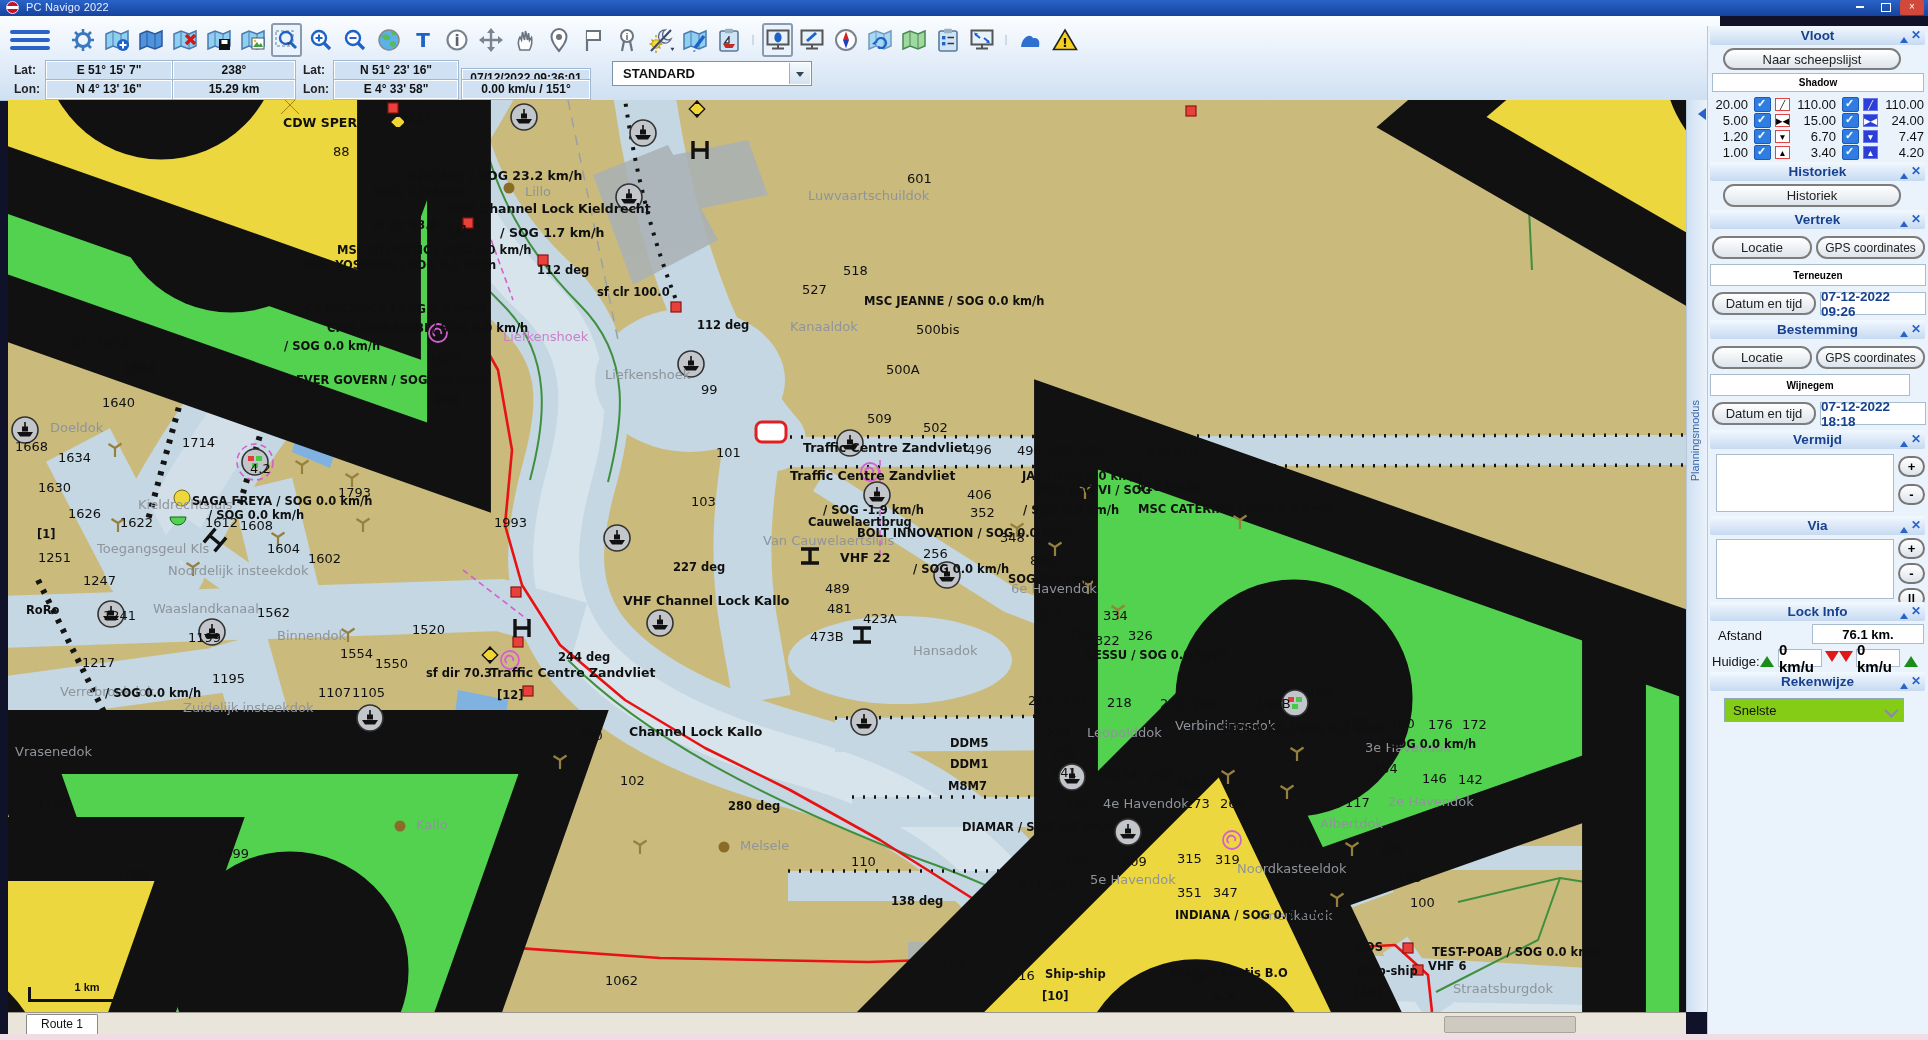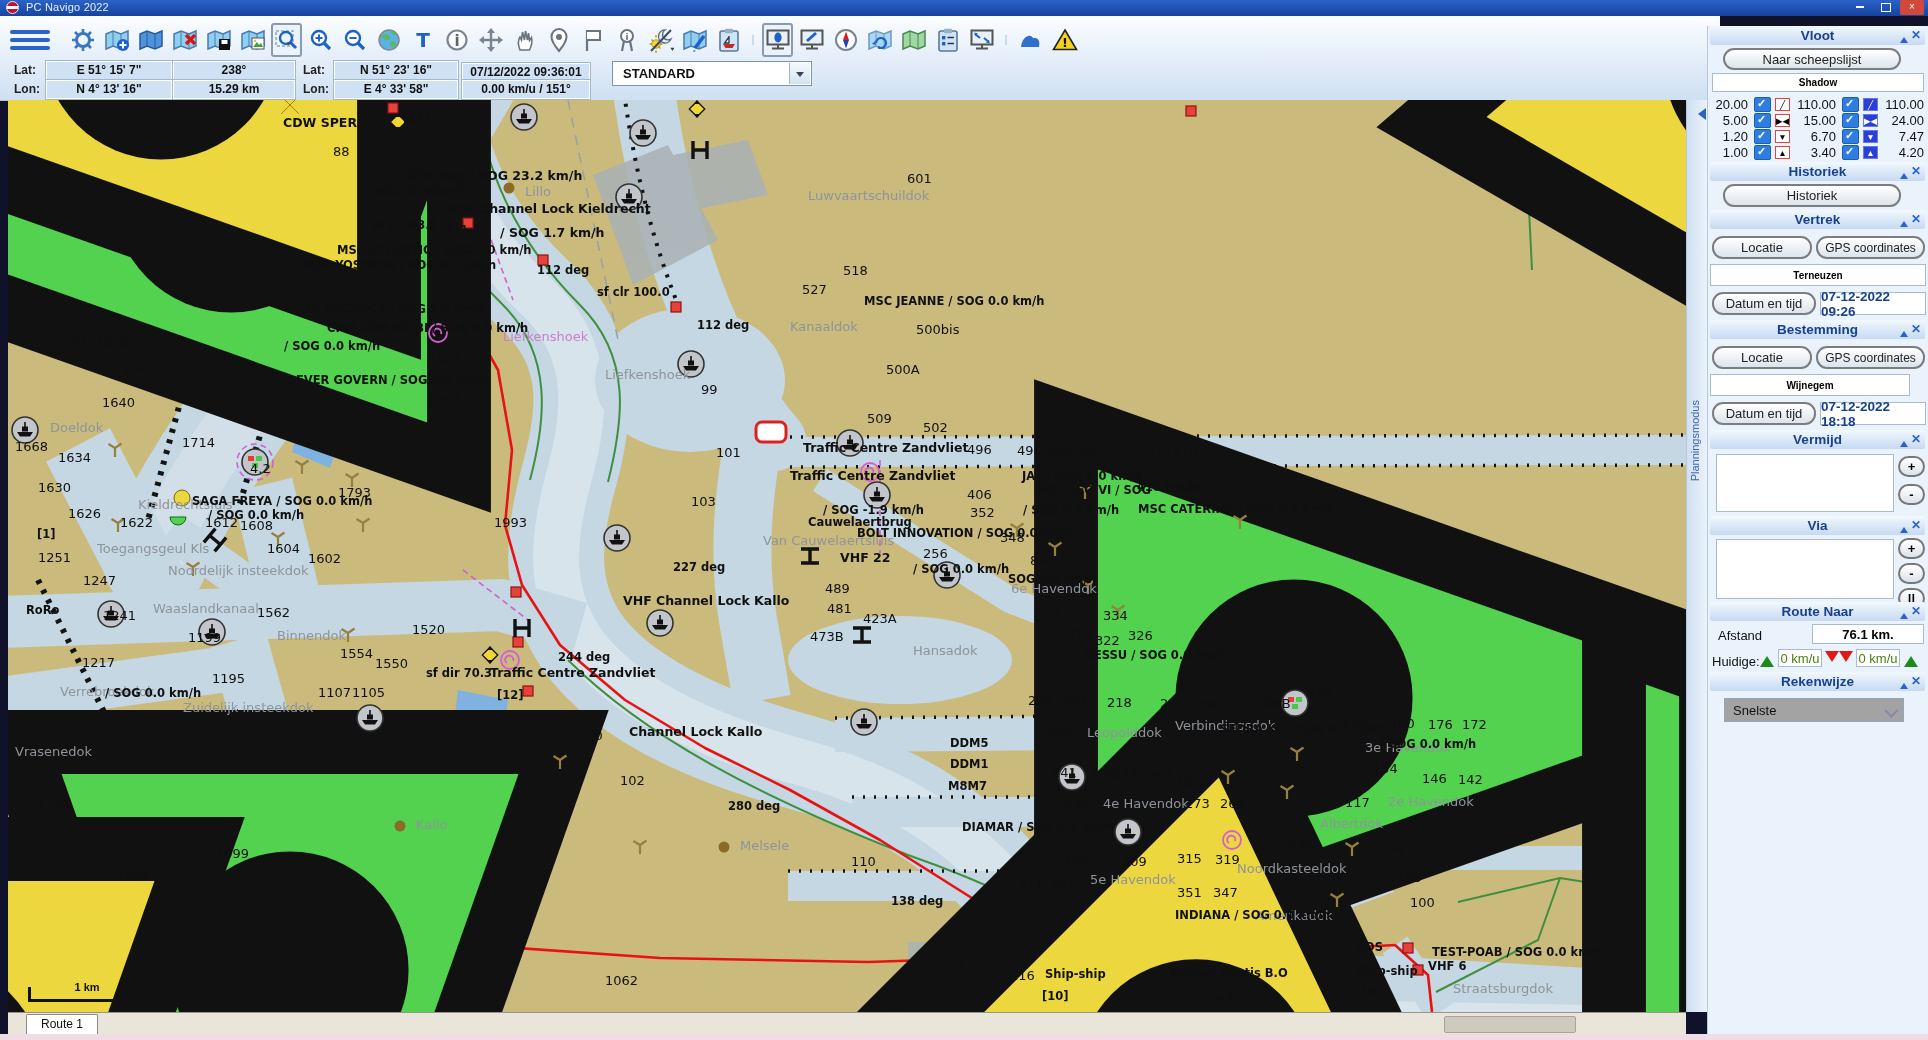--- a/index.html
+++ b/index.html
@@ -81,23 +81,23 @@
   .sh-num{width:38px;text-align:right;font-size:13px;color:#111;padding-right:2px}
   .sh-num.w2{width:46px}.sh-num.w3{width:46px}
   .sh-chk{width:15px;height:13px;background:#2f7de0;border:1px solid #1d5cb0;border-radius:2px;margin:0 4px;position:relative}
   .sh-chk::after{content:"✓";position:absolute;left:2px;top:-1px;color:#fff;font-size:11px;font-weight:bold}
   .sh-ica,.sh-icb{width:15px;height:13px;font-size:8.5px;line-height:13px;text-align:center;box-sizing:border-box;overflow:hidden}
   .sh-ica{background:#fff;border:1.5px solid #d44;color:#000}
   .sh-icb{background:#2b3fd6;border:1.5px solid #6a78f0;color:#fff}
   .ri-label{position:absolute;font-size:13px;color:#111}
   .tri-g{position:absolute;width:0;height:0;border:7px solid transparent;border-bottom:11px solid #1a8c1a}
   .tri-r{position:absolute;width:0;height:0;border:7px solid transparent;border-top:11px solid #e01818}
-  .spdbox{position:absolute;background:#fff;border:1px solid #a8bccd;font-weight:normal;font-size:13px;color:#4d7c0f;
+  .spdbox{position:absolute;background:#fff;border:1px solid #a8bccd;font-weight:bold;font-size:15px;color:#000000;
           display:flex;align-items:center;justify-content:center;box-sizing:border-box}
-  .selectbox{position:absolute;background:#a3a3a3;border:1px solid #8fa8bc;font-size:13px;color:#111;
+  .selectbox{position:absolute;background:#84cc16;border:1px solid #8fa8bc;font-size:13px;color:#111;
           display:flex;align-items:center;padding-left:8px;box-sizing:border-box}
   .selectbox .chev{position:absolute;right:8px;top:8px;width:8px;height:8px;border-right:2px solid #88a;border-bottom:2px solid #88a;transform:rotate(45deg) translateY(-2px)}
 </style>
 </head>
 <body>
 
 <div class="titlebar">
   <span class="app-logo"></span>
   <span class="app-title">PC Navigo 2022</span>
   <span class="winctl">
@@ -277,21 +277,21 @@
     <span class="clabel" style="left:14px;top:3px">Lat:</span>
     <span class="clabel" style="left:14px;top:22px">Lon:</span>
     <span class="cbox" style="left:46px;top:1px;width:124px">E 51° 15' 7"</span>
     <span class="cbox" style="left:46px;top:20px;width:124px">N 4° 13' 16"</span>
     <span class="cbox" style="left:173px;top:1px;width:120px">238°</span>
     <span class="cbox" style="left:173px;top:20px;width:120px">15.29 km</span>
     <span class="clabel" style="left:303px;top:3px">Lat:</span>
     <span class="clabel" style="left:303px;top:22px">Lon:</span>
     <span class="cbox" style="left:334px;top:1px;width:122px">N 51° 23' 16"</span>
     <span class="cbox" style="left:334px;top:20px;width:122px">E 4° 33' 58"</span>
-    <span class="cbox" style="left:462px;top:3px;width:126px">07/12/2022 09:36:01</span>
+    <span class="cbox" style="left:462px;top:9px;width:126px">07/12/2022 09:36:01</span>
     <span class="cbox" style="left:462px;top:20px;width:126px">0.00  km/u / 151°</span>
     <span class="chartsel">
       <span>STANDARD</span>
       <span class="drop"><i></i></span>
     </span>
   </div>
 </div>
 
 <div class="maparea">
 <svg width="1678" height="912" viewBox="0 0 1678 912">
@@ -973,21 +973,21 @@
   <div class="sec-h" style="top:490px">
     <span>Via</span>
     <span class="up"></span><span class="x">✕</span>
   </div>
   <div class="listbox" style="left:8px;top:513px;width:178px;height:60px"></div>
   <div class="rbtn" style="left:190px;top:512px">+</div>
   <div class="rbtn" style="left:190px;top:537px">-</div>
   <div class="rbtn" style="left:190px;top:562px">||</div>
 
   <div class="sec-h" style="top:576px">
-    <span>Route Naar</span>
+    <span>Lock Info</span>
     <span class="up"></span><span class="x">✕</span>
   </div>
   <span class="ri-label" style="left:10px;top:602px">Afstand</span>
   <div class="whitebar" style="left:104px;top:598px;width:112px;height:20px;font-size:13px">76.1 km.</div>
   <span class="ri-label" style="left:4px;top:628px">Huidige:</span>
   <span class="tri-g" style="left:52px;top:623px"></span>
   <div class="spdbox" style="left:70px;top:623px;width:44px;height:18px">0  km/u</div>
   <span class="tri-r" style="left:117px;top:625px"></span>
   <span class="tri-r" style="left:131px;top:625px"></span>
   <div class="spdbox" style="left:148px;top:623px;width:44px;height:18px">0  km/u</div>

